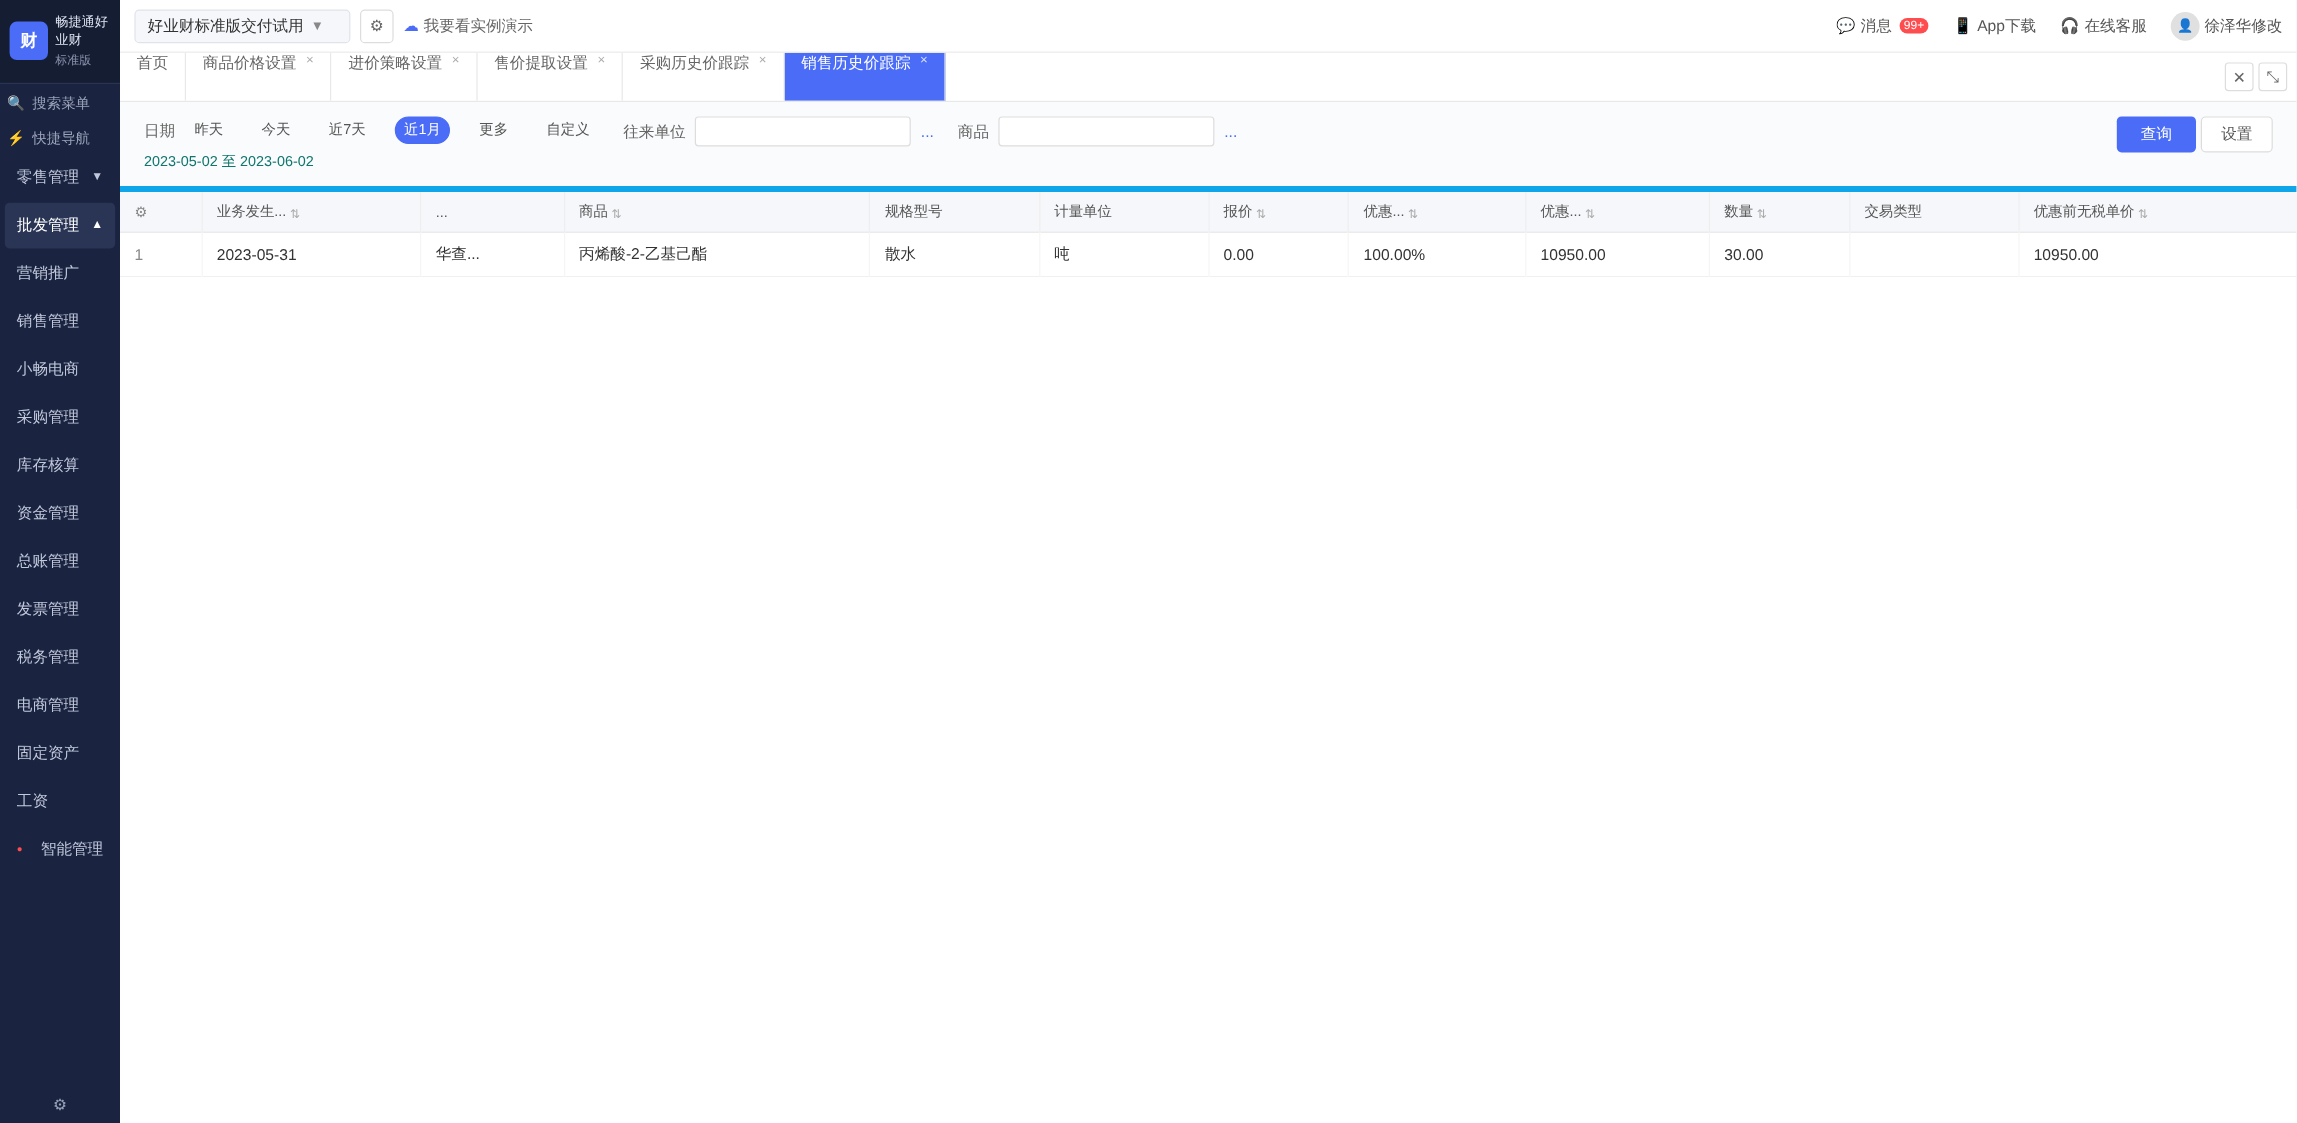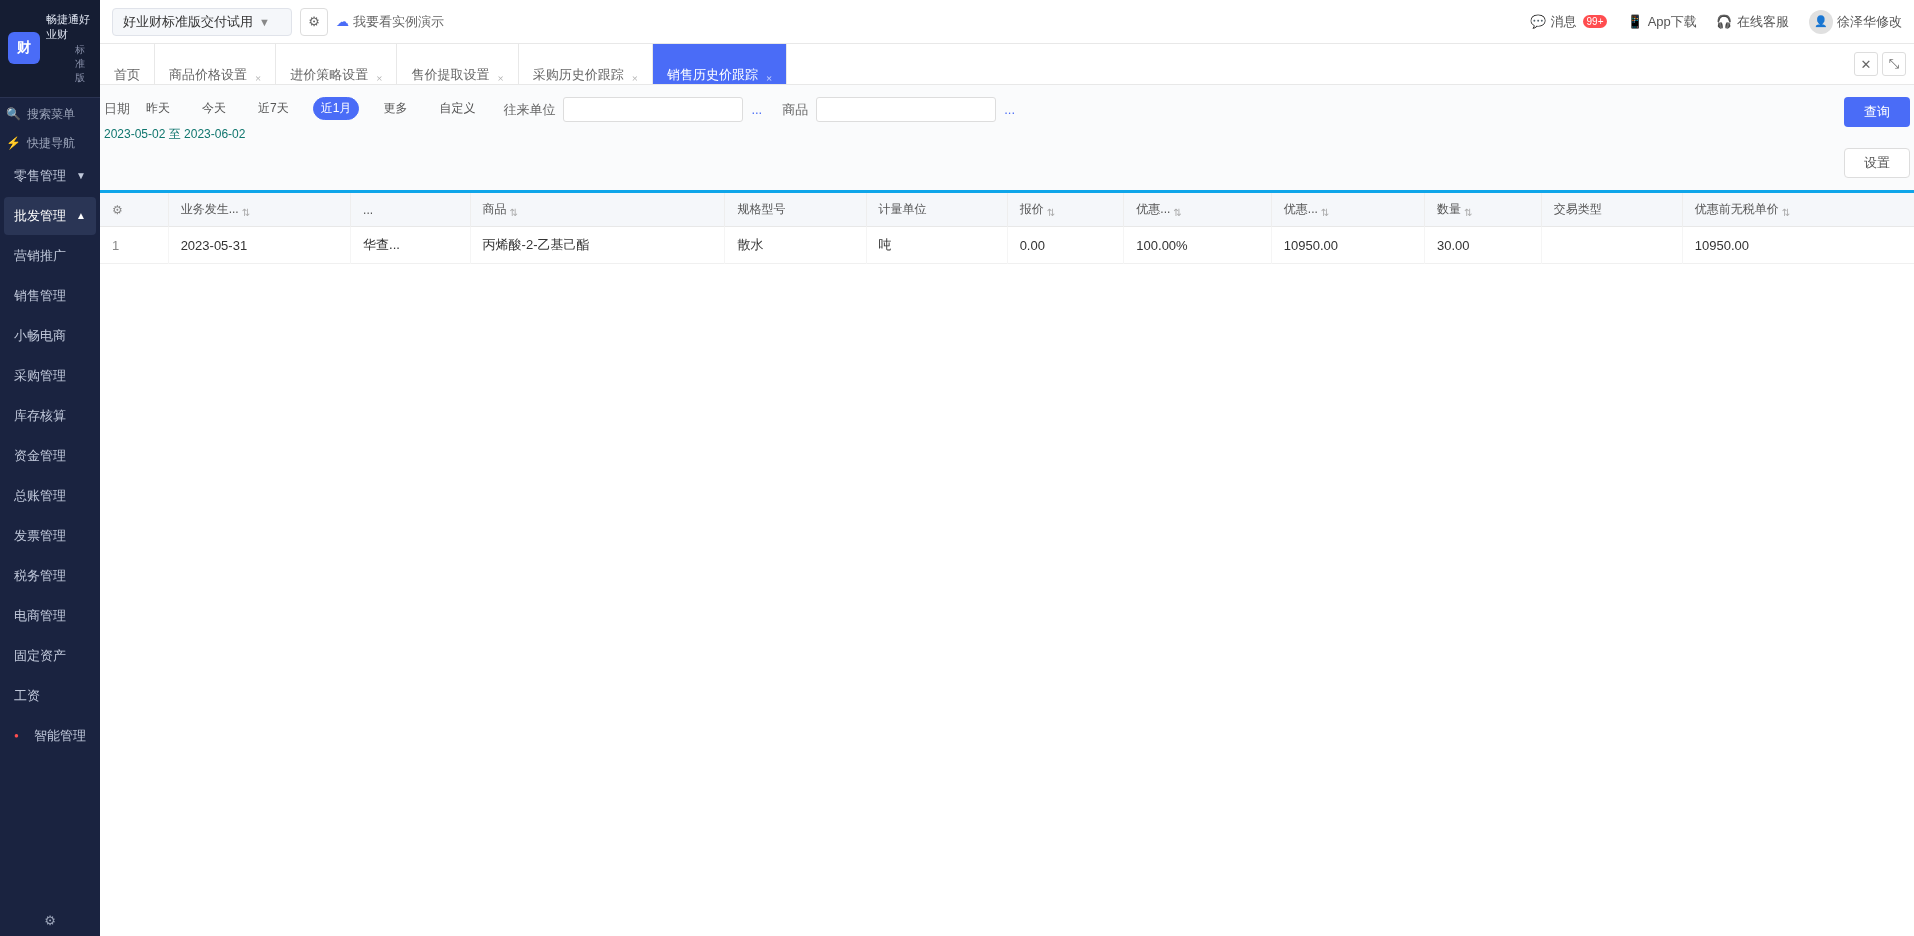--- a/index.html
+++ b/index.html
@@ -3,21 +3,21 @@
   <meta charset="utf-8">
   <style>
     * { box-sizing: border-box; margin: 0; padding: 0; }
     body { font-family: "Microsoft YaHei", "PingFang SC", sans-serif; font-size: 13px; background: #f0f2f5; color: #333; display: flex; height: 936px; overflow: hidden; }
 
     
     .sidebar { width: 100px; background: #1a2340; color: #c8cdd8; display: flex; flex-direction: column; flex-shrink: 0; height: 100%; }
     .sidebar-logo { padding: 12px 8px; background: #151d33; display: flex; align-items: center; gap: 6px; border-bottom: 1px solid #2a3352; }
     .sidebar-logo-icon { width: 32px; height: 32px; background: #4a6cf7; border-radius: 6px; display: flex; align-items: center; justify-content: center; color: white; font-size: 14px; font-weight: bold; flex-shrink: 0; }
     .sidebar-logo-text { font-size: 11px; color: #dde3f0; line-height: 1.4; }
-    .sidebar-logo-sub { font-size: 10px; color: #8890aa; margin-left: 29px; }
+    .sidebar-logo-sub { font-size: 10px; color: #8890aa; }
     .sidebar-search { padding: 8px 6px; cursor: pointer; display: flex; align-items: center; gap: 6px; color: #9aa3b8; font-size: 12px; }
     .sidebar-nav { padding: 4px 6px; cursor: pointer; display: flex; align-items: center; gap: 6px; color: #9aa3b8; font-size: 12px; }
     .sidebar-menu-item { display: flex; align-items: center; justify-content: space-between; padding: 10px 10px; cursor: pointer; color: #c0c8da; font-size: 13px; border-radius: 4px; margin: 1px 4px; }
     .sidebar-menu-item.active { background: #2a3555; color: #fff; }
     .sidebar-menu-item .arrow { font-size: 10px; }
     .sidebar-menu-item.has-dot::before { content: "●"; color: #ff4d4f; font-size: 8px; margin-right: 2px; }
     .sidebar-bottom { margin-top: auto; padding: 8px 6px; display: flex; align-items: center; justify-content: center; cursor: pointer; color: #9aa3b8; }
 
     
     .main { flex: 1; display: flex; flex-direction: column; overflow: hidden; background: #f0f2f5; }
@@ -30,21 +30,21 @@
     .topbar-demo { display: flex; align-items: center; gap: 4px; color: #666; font-size: 13px; cursor: pointer; }
     .topbar-demo-icon { color: #4a6cf7; }
     .topbar-spacer { flex: 1; }
     .topbar-action { display: flex; align-items: center; gap: 4px; color: #555; font-size: 13px; cursor: pointer; margin-left: 12px; }
     .badge { background: #ff4d4f; color: #fff; border-radius: 8px; font-size: 10px; padding: 1px 4px; margin-left: 2px; }
     .topbar-user { display: flex; align-items: center; gap: 4px; color: #555; font-size: 13px; cursor: pointer; margin-left: 12px; }
     .user-avatar { width: 24px; height: 24px; background: #e0e0e0; border-radius: 50%; display: flex; align-items: center; justify-content: center; font-size: 11px; color: #666; }
 
     
     .tabs-bar { background: #fff; display: flex; align-items: center; border-bottom: 1px solid #e8e8e8; flex-shrink: 0; overflow-x: auto; min-height: 40px; }
-    .tab { display: flex; align-items: flex-end; gap: 4px; padding: 0 14px; height: 40px; cursor: pointer; font-size: 13px; color: #666; border-right: 1px solid #e8e8e8; white-space: nowrap; flex-shrink: 0; font-family: Liberation Serif, serif; }
+    .tab { display: flex; align-items: flex-start; gap: 4px; padding: 0 14px; height: 40px; cursor: pointer; font-size: 13px; color: #666; border-right: 1px solid #e8e8e8; white-space: nowrap; flex-shrink: 0; }
     .tab.active { background: #4a6cf7; color: #fff; }
     .tab.home { font-weight: 500; }
     .tab .close-icon { font-size: 11px; color: #aaa; cursor: pointer; margin-left: 4px; }
     .tab.active .close-icon { color: rgba(255,255,255,0.8); }
     .tab-end-controls { display: flex; align-items: center; margin-left: auto; padding: 0 8px; gap: 4px; }
     .tab-end-btn { width: 24px; height: 24px; display: flex; align-items: center; justify-content: center; cursor: pointer; color: #666; border: 1px solid #ddd; border-radius: 3px; font-size: 13px; }
 
     
     .content { flex: 1; overflow-y: auto; background: #f0f2f5; padding: 0; }
     .page-container { background: #fff; margin: 0; padding: 0; height: 100%; }
@@ -52,32 +52,32 @@
     
     .page-header { display: flex; align-items: center; justify-content: space-between; padding: 14px 20px 10px; border-bottom: 1px solid #f0f0f0; }
     .page-title { font-size: 18px; font-weight: 600; color: #1a1a2e; }
     .page-header-actions { display: flex; align-items: center; gap: 12px; }
     .header-action-btn { display: flex; align-items: center; gap: 4px; color: #555; font-size: 13px; cursor: pointer; }
     .only-last-checkbox { display: flex; align-items: center; gap: 4px; font-size: 13px; color: #333; cursor: pointer; }
     .checkbox-checked { width: 14px; height: 14px; background: #4a6cf7; border-radius: 2px; display: flex; align-items: center; justify-content: center; }
     .checkbox-checked::after { content: "✓"; color: white; font-size: 10px; }
 
     
-    .filter-bar { padding: 12px 4px; display: flex; align-items: flex-start; gap: 20px; border-bottom: 3px solid #0ea5e9; background: #fafbfc; flex-wrap: wrap; }
+    .filter-bar { padding: 12px 20px; display: flex; align-items: flex-start; gap: 20px; border-bottom: 5px solid #0ea5e9; background: #fafbfc; flex-wrap: wrap; }
     .filter-group { display: flex; align-items: center; gap: 8px; }
     .filter-label { font-size: 13px; color: #666; white-space: nowrap; }
     .date-btns { display: flex; align-items: center; gap: 16px; }
     .date-btn { padding: 2px 7px; border-radius: 3px; cursor: pointer; font-size: 12px; color: #555; border: 1px solid transparent; }
     .date-btn.active { background: #4a6cf7; color: #fff; border-color: #4a6cf7; border-radius: 12px; }
     .date-range { font-size: 12px; color: #0f766e; margin-top: 2px; }
     .filter-input { border: 1px solid #ddd; border-radius: 3px; padding: 4px 8px; font-size: 13px; width: 180px; color: #333; }
     .filter-more-btn { color: #4a6cf7; cursor: pointer; font-size: 13px; }
     .query-btn { background: #4a6cf7; color: #fff; border: none; border-radius: 4px; padding: 6px 20px; cursor: pointer; font-size: 13px; height: 30px; }
     .set-btn { background: #fff; color: #555; border: 1px solid #ddd; border-radius: 4px; padding: 5px 16px; cursor: pointer; font-size: 13px; height: 30px; }
-    .filter-right-btns { display: flex; flex-direction: column; gap: 21px; margin-left: auto; }
+    .filter-right-btns { display: flex; flex-direction: row; gap: 4px; margin-left: auto; }
 
     
     .table-container { padding: 0 0; overflow-x: auto; }
     table { width: 100%; border-collapse: collapse; font-size: 13px; }
     thead tr { background: #f5f7fa; border-bottom: 1px solid #e8e8e8; }
     thead th { padding: 8px 12px; text-align: left; font-weight: 500; color: #555; white-space: nowrap; border-right: 1px solid #eee; font-size: 12px; }
     thead th:last-child { border-right: none; }
     tbody tr { border-bottom: 1px solid #f0f0f0; }
     tbody td { padding: 9px 12px; color: #333; white-space: nowrap; border-right: 1px solid #f5f5f5; }
     tbody td:last-child { border-right: none; }

